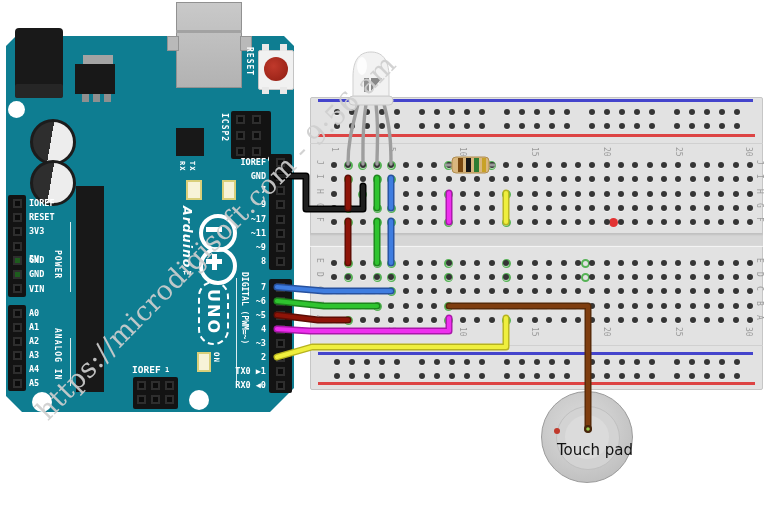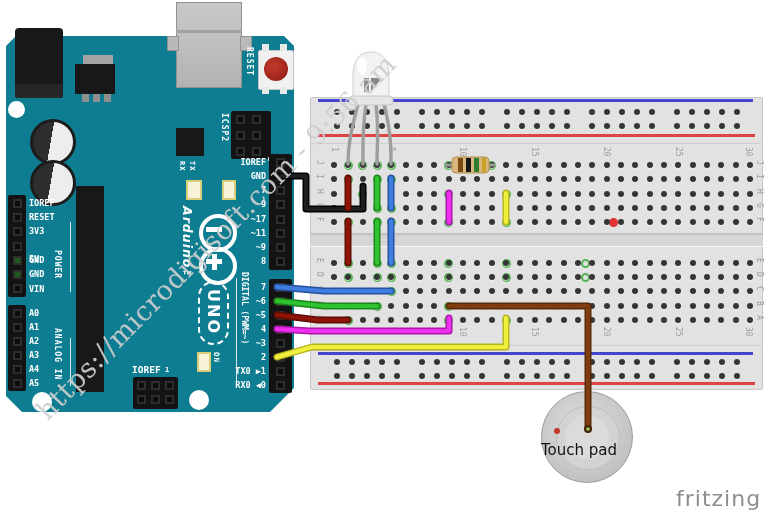--- a/index.html
+++ b/index.html
@@ -34,21 +34,21 @@
   .hl.red{border:none;background:#e23232;}
   .bb-num{writing-mode:vertical-rl;font:8px "DejaVu Sans Mono",monospace;color:#9b9b9b;}
   
   #watermark{left:30px;top:404px;transform:rotate(-45.5deg);transform-origin:0 0;
      font:27px "DejaVu Serif",serif;color:rgba(206,206,206,.92);white-space:nowrap;letter-spacing:.5px;}
   #fritzing-logo{left:676px;top:486px;font:500 22px "DejaVu Sans",sans-serif;color:#8e8e8e;letter-spacing:1px;}
   #touchpad-outer{left:541px;top:391px;width:92px;height:92px;border-radius:50%;border:1px solid #9c9c9c;
      background:radial-gradient(circle at 45% 40%,#dcdcdc 0%,#cdcdcd 45%,#bfbfbf 78%,#b2b2b2 100%);box-sizing:border-box;}
   #touchpad-ring{left:556px;top:406px;width:62px;height:62px;border-radius:50%;background:#d3d3d3;border:1px solid #c0c0c0;}
   #touchpad-center{left:565px;top:415px;width:44px;height:44px;border-radius:50%;background:#dbdbdb;}
-  #touchpad-label{left:541px;top:441px;width:92px;text-align:left;font:15px "DejaVu Sans",sans-serif;color:#111;}
+  #touchpad-label{left:541px;top:441px;width:92px;text-align:right;font:15px "DejaVu Sans",sans-serif;color:#111;}
   svg{position:absolute;left:0;top:0;}
 </style>
 </head>
 <body>
 
 <div id="stage">
 
   <div class="abs" id="arduino" style="inset:0;">
     <div class="abs" id="board-body"></div>
 
@@ -739,14 +739,13 @@
       <circle cx="588" cy="429" r="1.8" fill="#9acb4e"></circle>
       <line x1="446" y1="165" x2="494" y2="165" stroke="#999999" stroke-width="3" stroke-linecap="round"></line>
       <rect x="452" y="157" width="37" height="16" rx="4" fill="#d9b77e" stroke="#b08d4f" stroke-width="1"></rect>
       <rect x="458" y="158" width="5" height="14" fill="#7a4910"></rect>
       <rect x="466" y="158" width="5" height="14" fill="#161616"></rect>
       <rect x="474" y="158" width="5" height="14" fill="#2f7d32"></rect>
       <rect x="482" y="158" width="4" height="14" fill="#c8a227"></rect>
     </svg>
 
   <div class="abs" id="watermark">https://microdigisoft.com - 9:56 am</div>
-  <div class="abs" id="fritzing-logo">fritzing</div>
 </div>
 
 </body></html>

